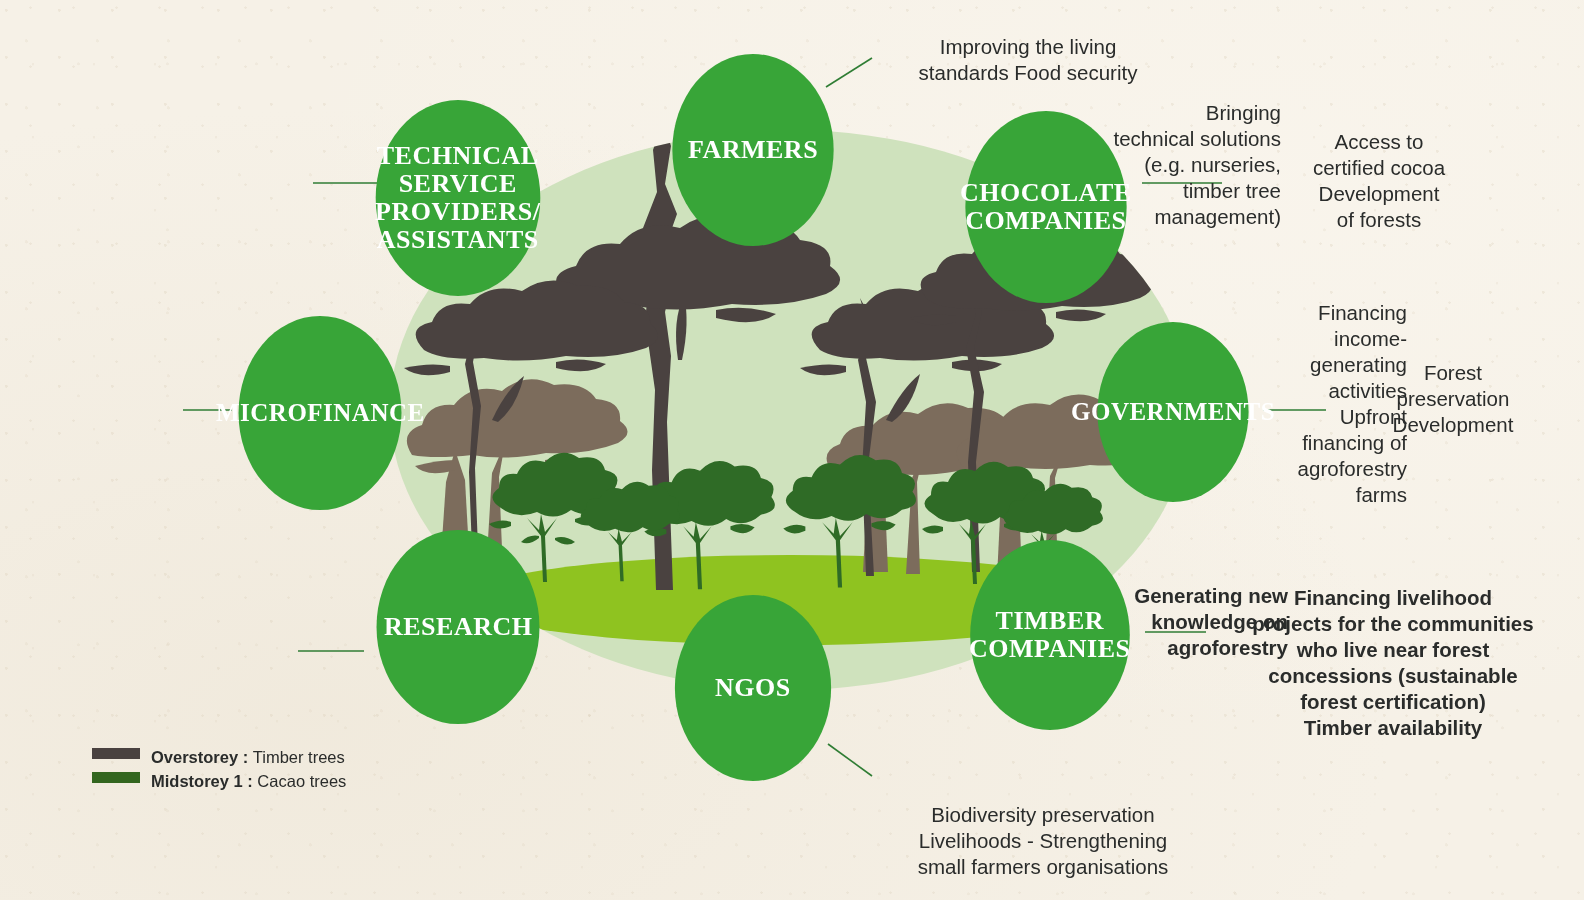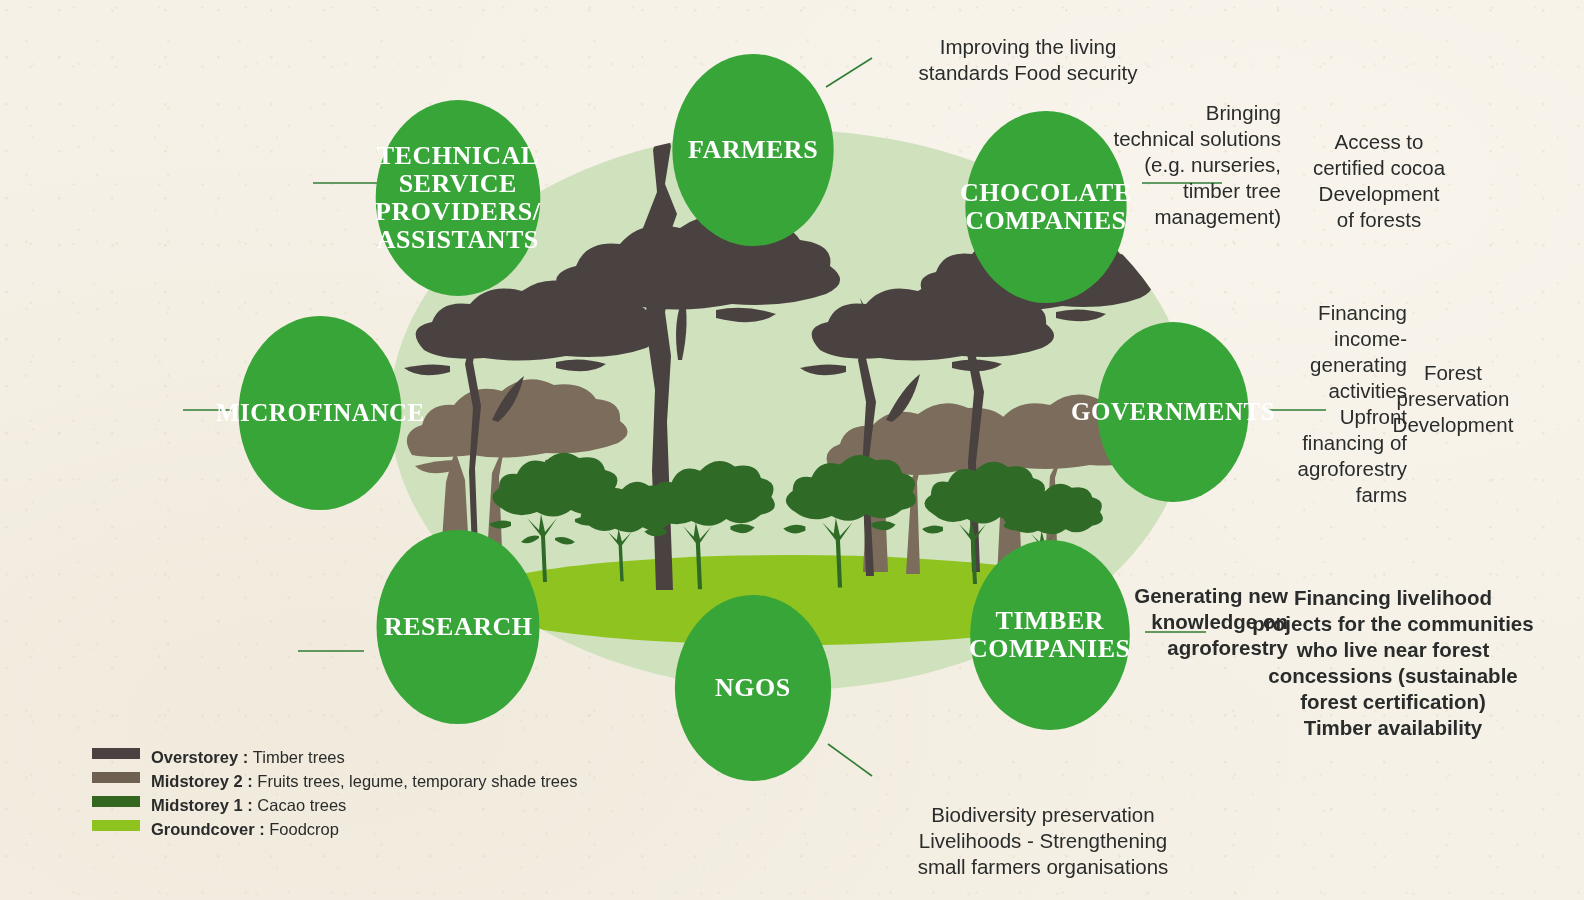--- a/index.html
+++ b/index.html
@@ -301,26 +301,18 @@
 Livelihoods - Strengthening
 small farmers organisations</div>
     </div>
 
   <div id="legend">
       <div class="leg-row">
         <div class="leg-sw" style="background: rgb(74, 66, 64);"></div>
         <div class="leg-txt"><b>Overstorey : </b>Timber trees</div>
       </div>
       <div class="leg-row">
-        <div class="leg-sw" style="background: rgb(110, 97, 82);"></div>
-        <div class="leg-txt"><b>Midstorey 2 : </b>Fruits trees, legume, temporary shade trees</div>
-      </div>
-      <div class="leg-row">
         <div class="leg-sw" style="background: rgb(51, 102, 31);"></div>
         <div class="leg-txt"><b>Midstorey 1 : </b>Cacao trees</div>
       </div>
-      <div class="leg-row">
-        <div class="leg-sw" style="background: rgb(143, 195, 32);"></div>
-        <div class="leg-txt"><b>Groundcover : </b>Foodcrop</div>
-      </div>
     </div>
 
 </div>
 
 </body></html>

